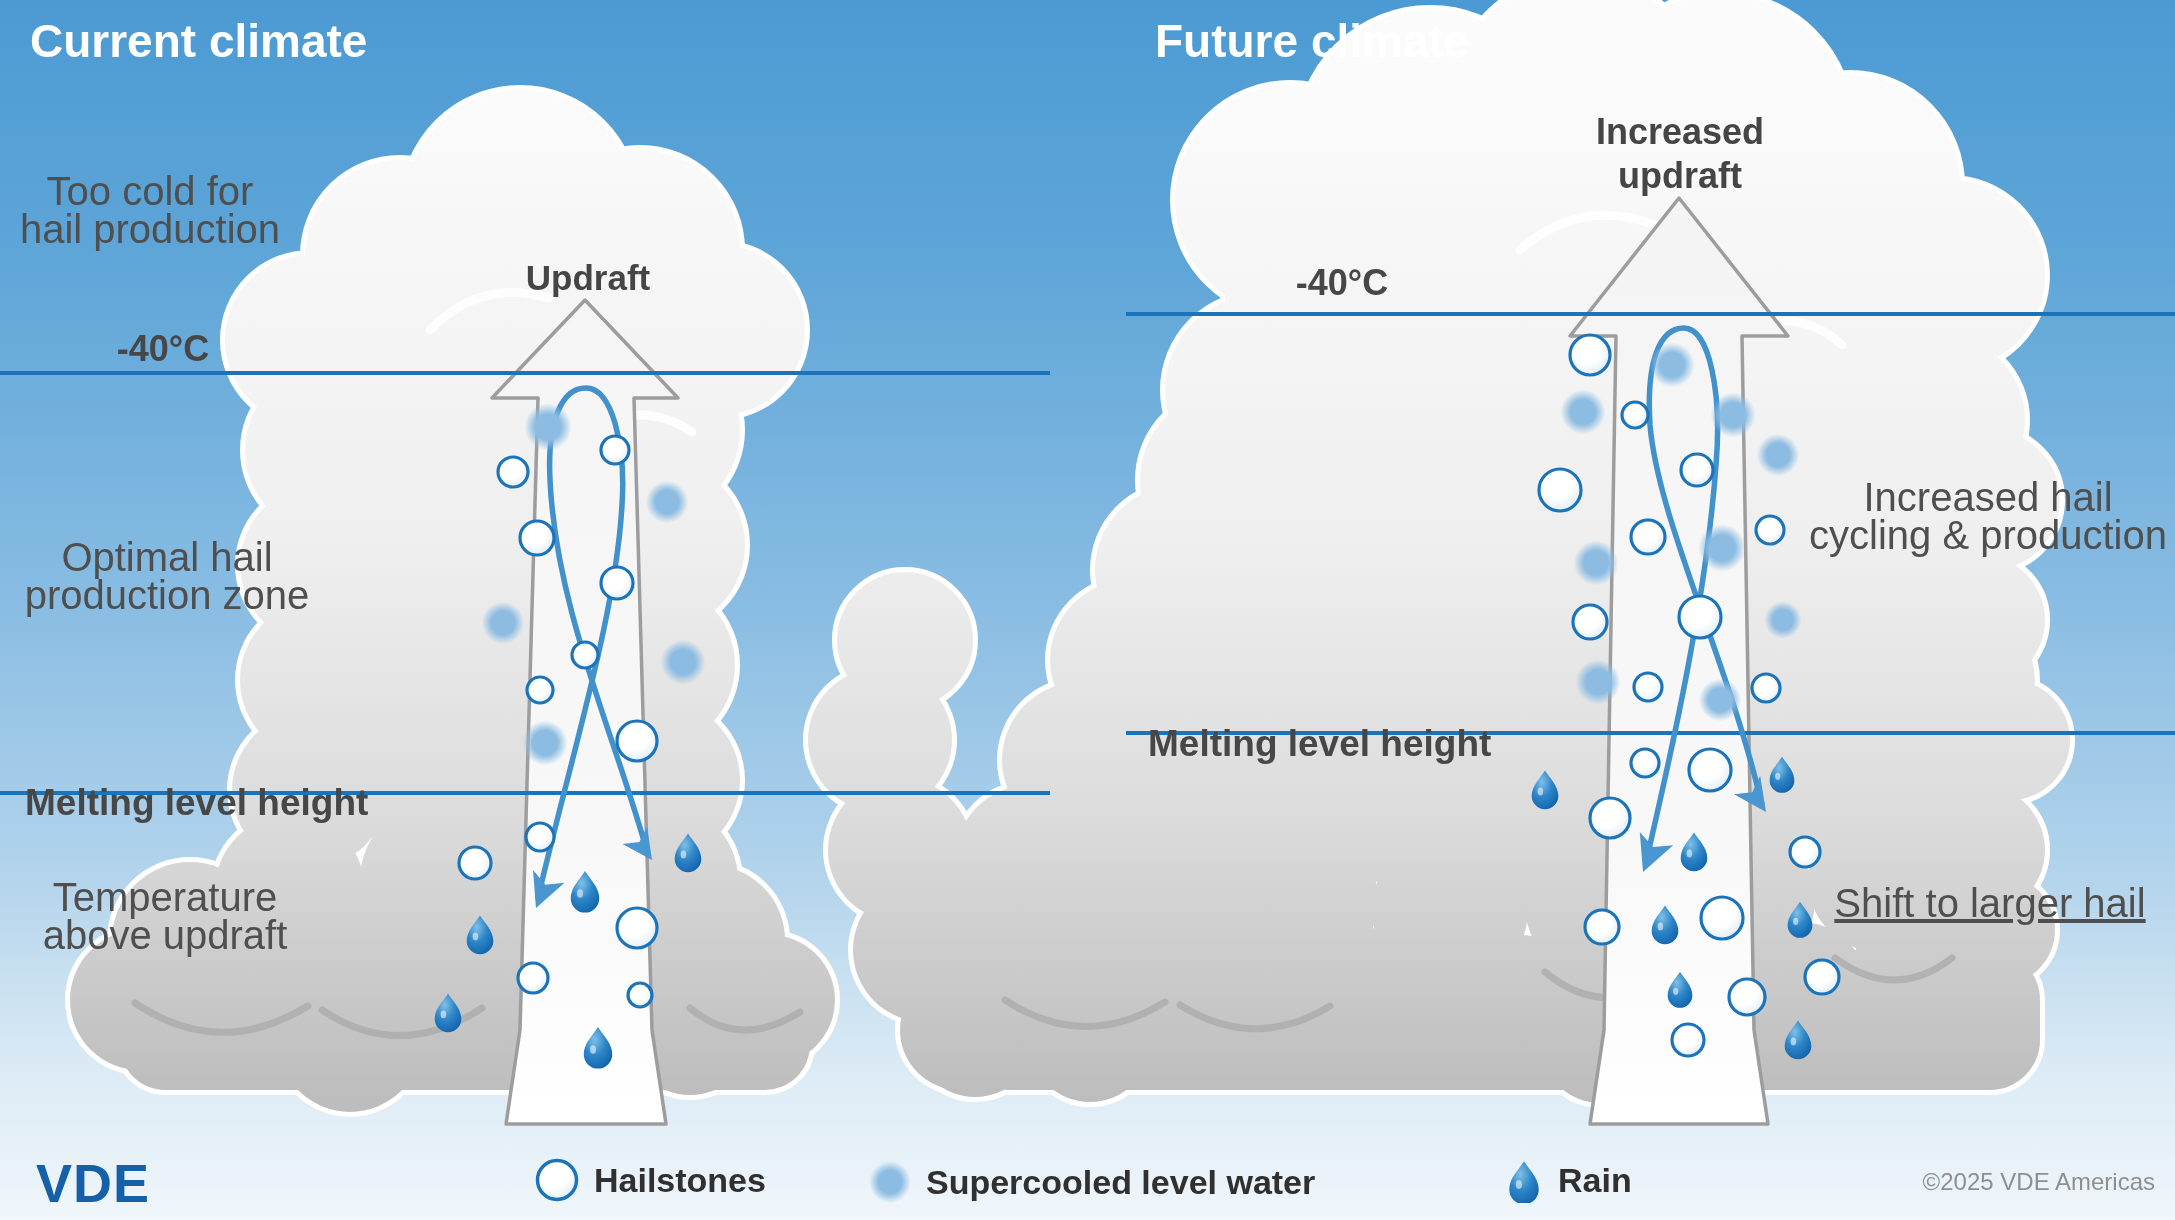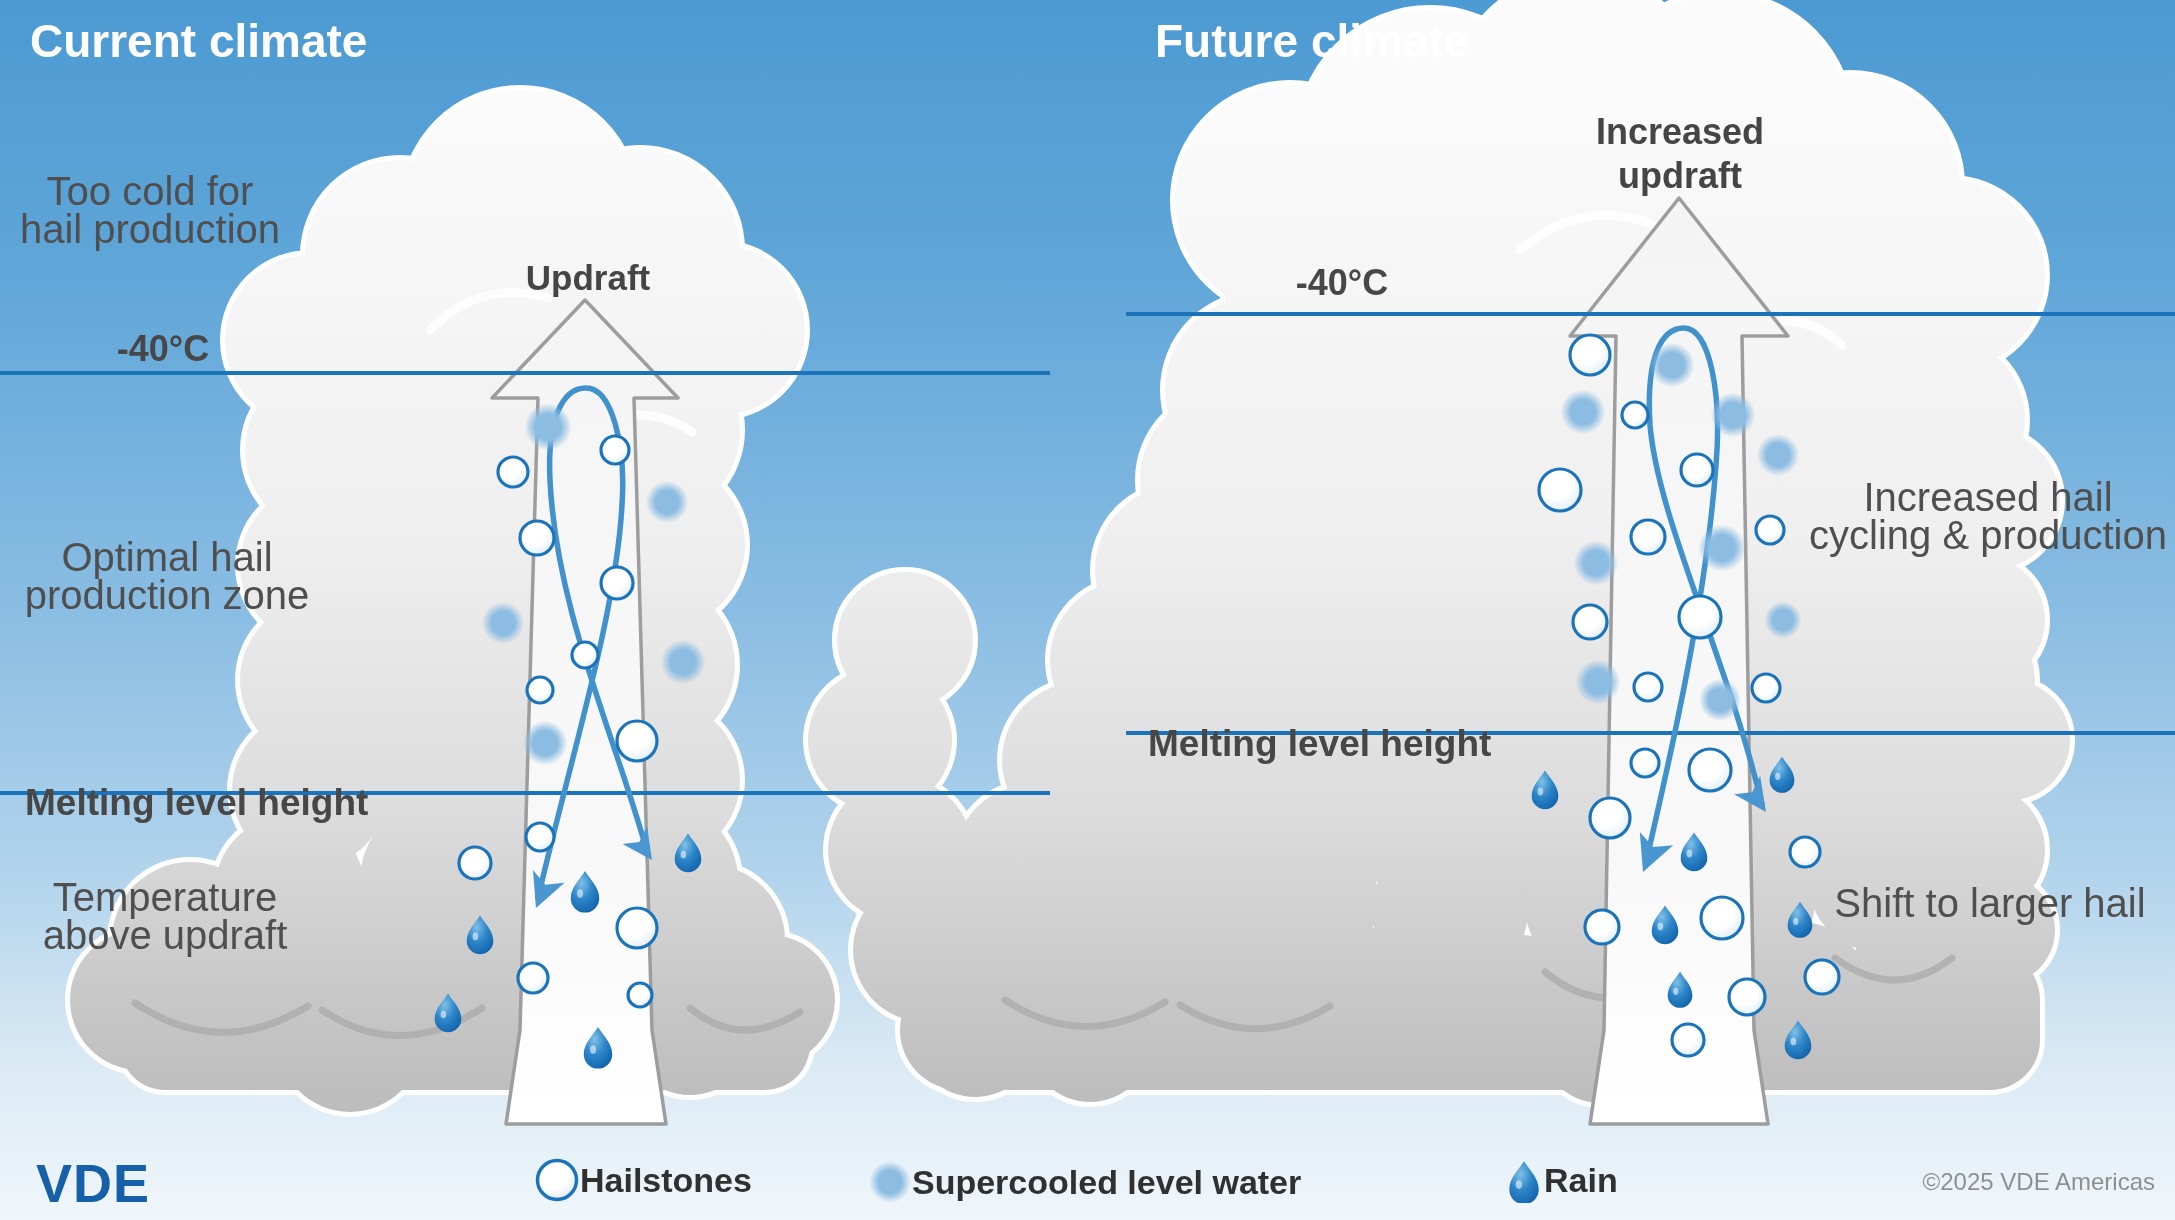--- a/index.html
+++ b/index.html
@@ -20,21 +20,21 @@
   .hail{fill:url(#hailGrad);stroke:#1b74ba;stroke-width:3.2px;}
   .scw{fill:url(#scwGrad);stroke:none;}
   .label{position:absolute;color:#4f4f4f;text-align:center;white-space:nowrap;}
   .label span{display:block;}
   .zone{font-size:40px;line-height:38px;transform:translateX(-50%);}
   .temp{font-size:36px;font-weight:bold;color:#474747;transform:translateX(-50%);}
   .updraft-lb{font-size:35px;font-weight:bold;color:#454545;transform:translateX(-50%);}
   .updraft-lb2{font-size:36px;font-weight:bold;color:#454545;line-height:44px;transform:translateX(-50%);}
   .melt{font-size:37px;font-weight:bold;color:#474747;text-align:left;margin-top:38px;}
   .title{position:absolute;font-size:46px;font-weight:bold;color:#ffffff;white-space:nowrap;}
-  .footer-item{position:absolute;display:flex;align-items:center;}
+  .footer-item{position:absolute;display:flex;align-items:center;gap:14px;}
   .legend-label{font-size:34px;font-weight:bold;color:#303030;white-space:nowrap;}
   .brand{position:absolute;left:36px;top:1152px;display:flex;align-items:baseline;gap:16px;}
   .brand-vde{font-size:54px;font-weight:800;color:#1560a8;letter-spacing:1px;}
   .brand-suffix{font-size:43px;font-weight:400;color:#2d74b6;letter-spacing:4px;}
   .copyright{position:absolute;right:20px;top:1168px;font-size:24px;color:#8f8f8f;}
 </style>
 </head>
 <body>
 
 <svg id="scene" viewBox="0 0 2175 1220">
@@ -344,21 +344,21 @@
 <div class="label updraft-lb2" style="left:1680px;top:98px;margin-top:12px;">
   <span>Increased</span>
   <span>updraft</span>
 </div>
 <div class="label temp" style="left:1342px;top:262px;">-40°C</div>
 <div class="label zone" style="left:1988px;top:478px;">
   <span>Increased hail</span>
   <span>cycling &amp; production</span>
 </div>
 <div class="label melt" style="left:1148px;top:685px;">Melting level height</div>
-<div class="label zone" style="left:1990px;top:884px;">Shift to larger hail</div>
+<div class="label zone" style="left:1990px;top:884px;text-decoration:underline;">Shift to larger hail</div>
 
 <div class="brand">
   <span class="brand-vde">VDE</span>
 </div>
 
 <div class="footer-item" style="left:534px;top:1157px;">
   <svg width="46" height="46" viewBox="0 0 46 46">
     <circle cx="23" cy="23" r="19.5" fill="url(#hailGrad)" stroke="#1b74ba" stroke-width="3.5"></circle>
   </svg>
   <span class="legend-label">Hailstones</span>

